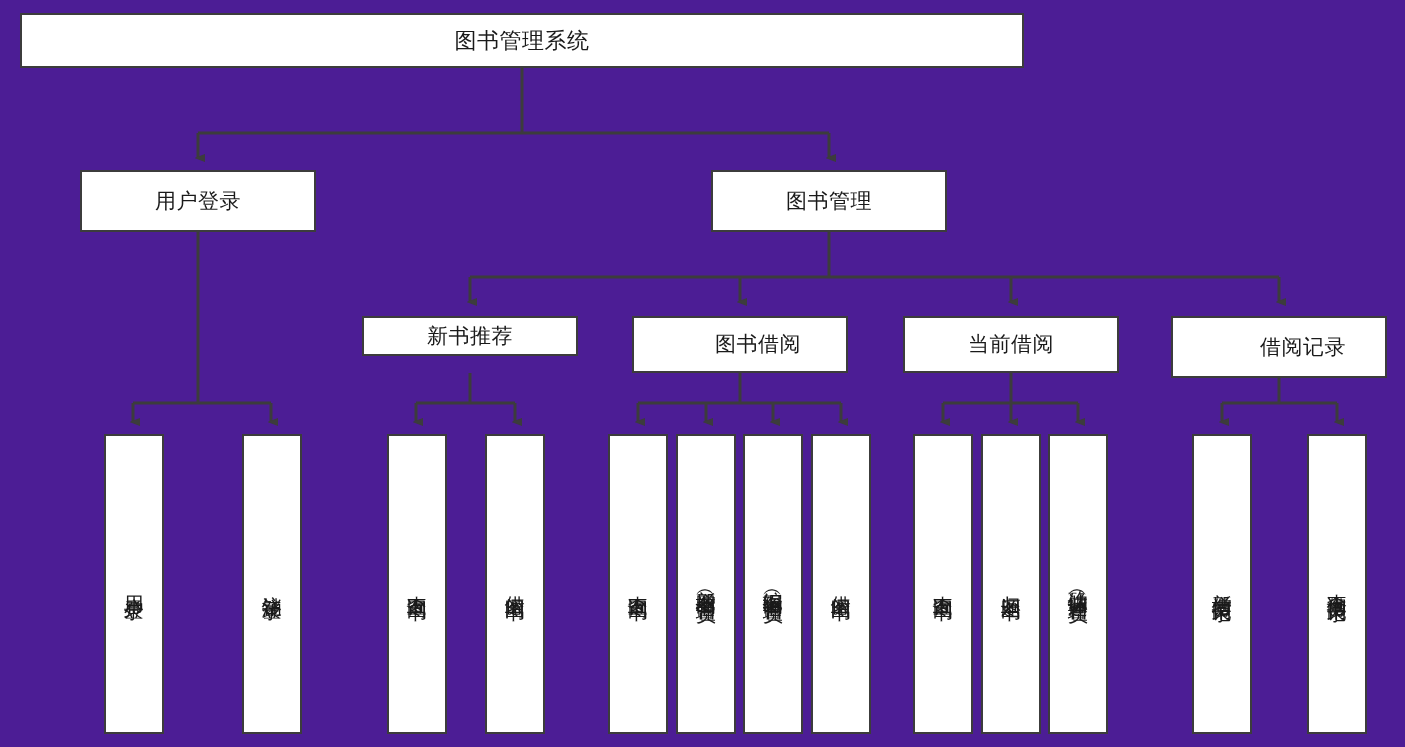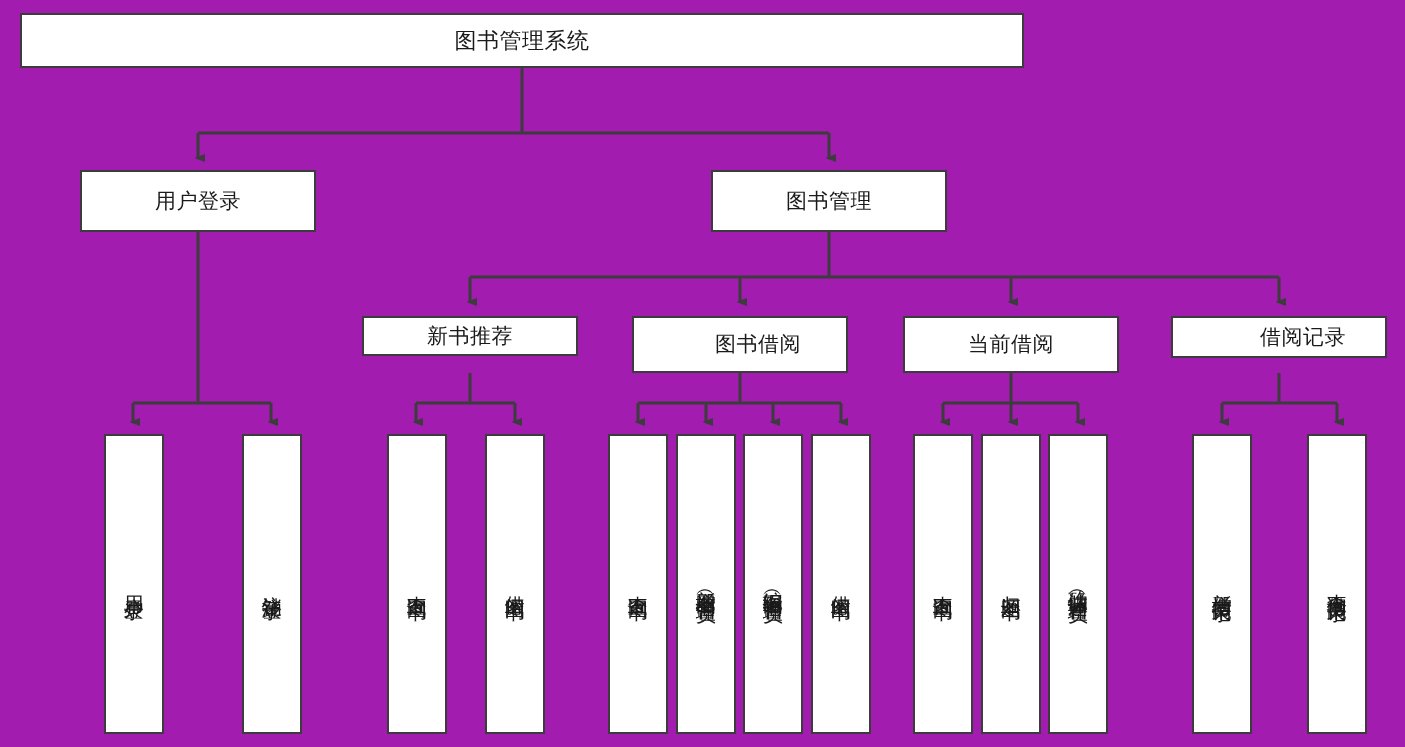--- a/index.html
+++ b/index.html
@@ -8,21 +8,21 @@
     padding: 0;
     background: #ffffff;
   }
   body {
     font-family: "Liberation Sans", "DejaVu Sans", sans-serif;
   }
   #canvas {
     position: relative;
     width: 1405px;
     height: 747px;
-    background: #a21caf;
+    background: #4c1d95;
     overflow: hidden;
   }
   svg#connectors {
     position: absolute;
     left: 0;
     top: 0;
     width: 1405px;
     height: 747px;
     pointer-events: none;
   }
@@ -138,21 +138,21 @@
 
   <div class="node h" style="left:362px; top:316px; width:216px; height:40px;">
     <span class="label">新书推荐</span>
   </div>
   <div class="node h" style="left:632px; top:316px; width:216px; height:57px;padding-left:36px;">
     <span class="label">图书借阅</span>
   </div>
   <div class="node h" style="left:903px; top:316px; width:216px; height:57px;">
     <span class="label">当前借阅</span>
   </div>
-  <div class="node h" style="left:1171px; top:316px; width:216px; height:42px;padding-left:48px;">
+  <div class="node h" style="left:1171px; top:316px; width:216px; height:62px;padding-left:48px;">
     <span class="label">借阅记录</span>
   </div>
 
   <div class="node v" style="left:104px; top:434px; width:60px; height:300px;">
     <span class="label">用户登录</span>
   </div>
   <div class="node v" style="left:242px; top:434px; width:60px; height:300px;">
     <span class="label">注销登录</span>
   </div>
 

